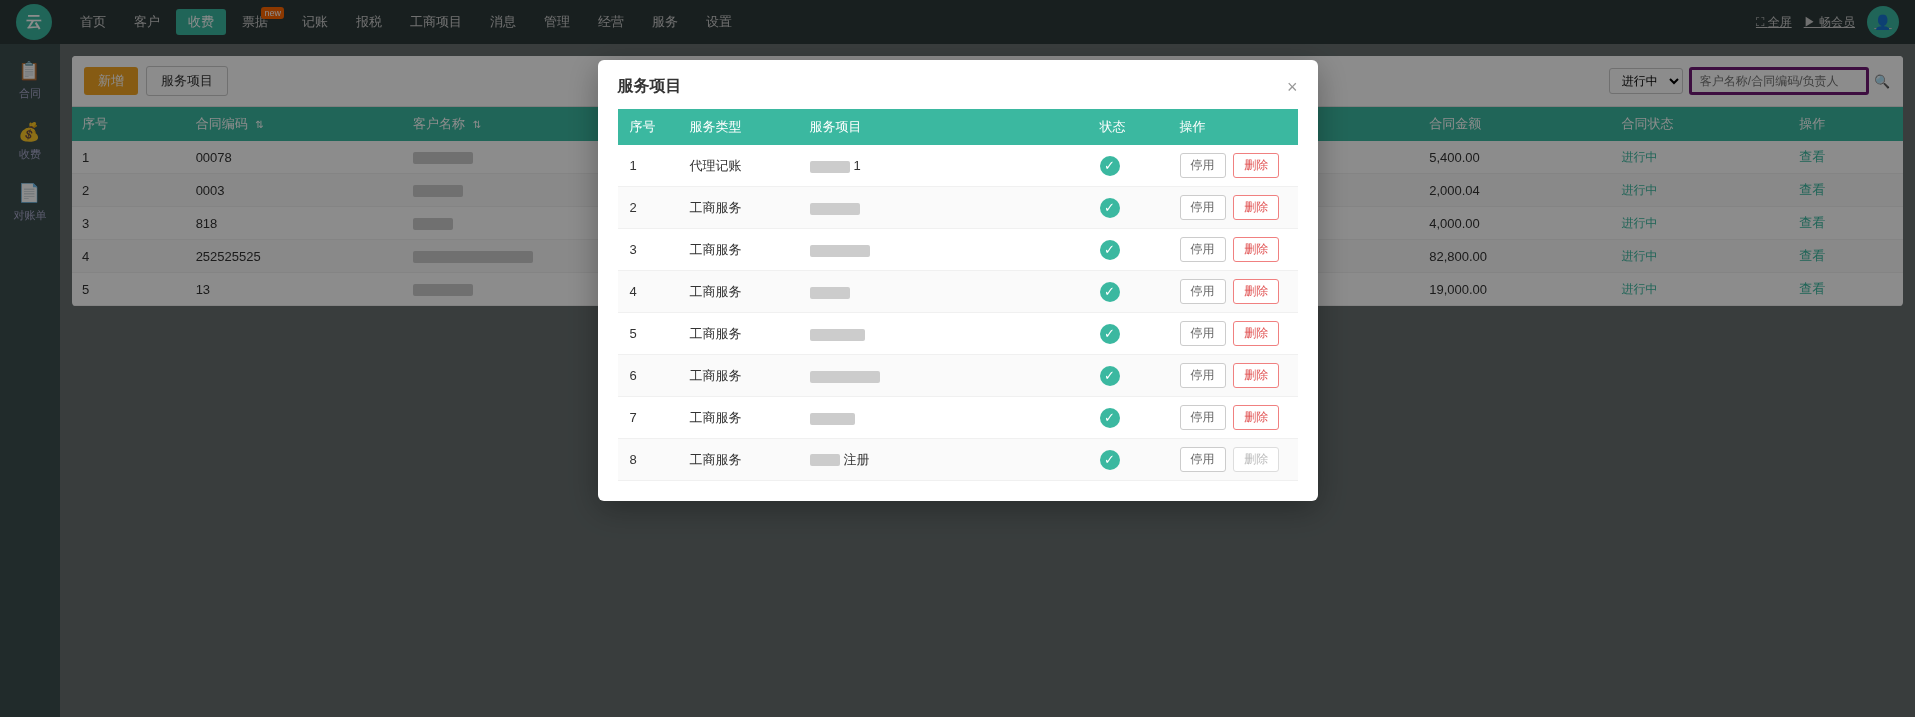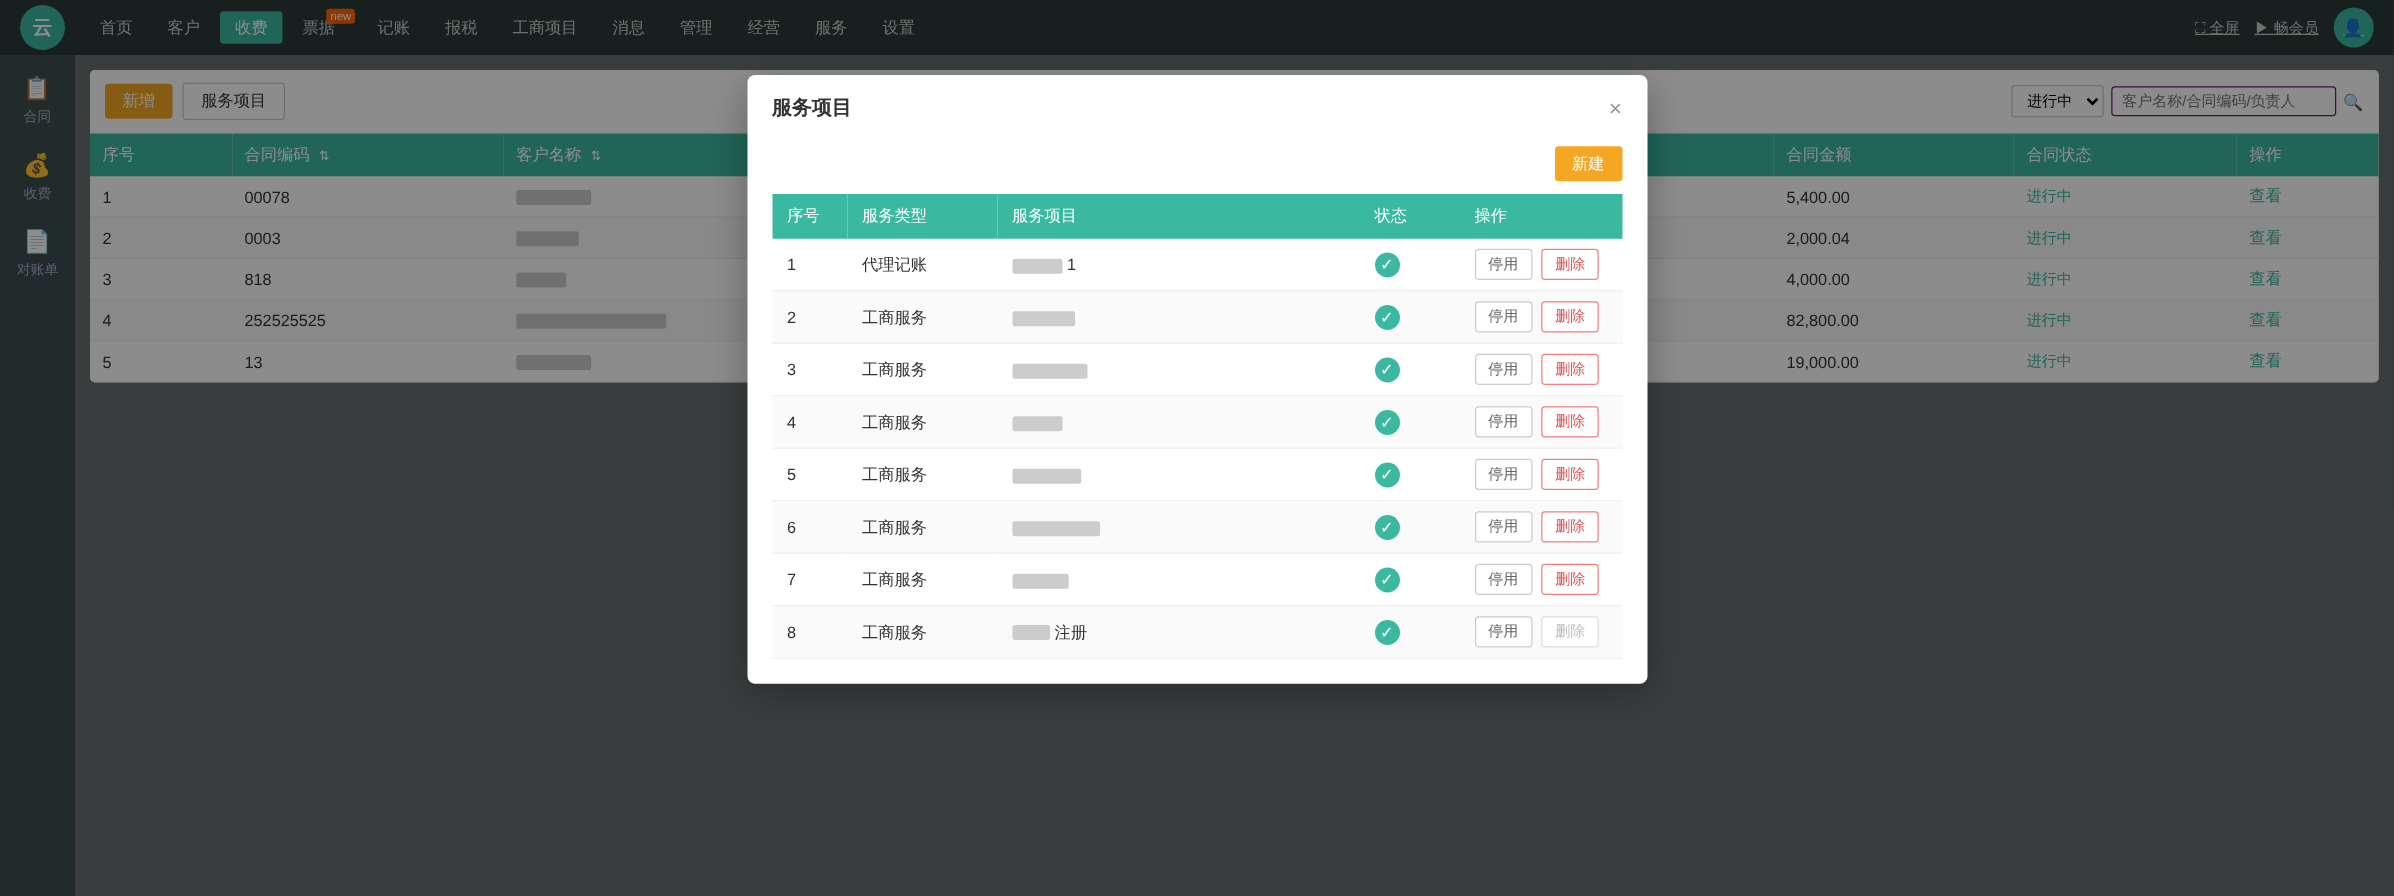--- a/index.html
+++ b/index.html
@@ -135,21 +135,21 @@
       display: flex; align-items: center; gap: 6px;
     }
     .status-select {
       border: 1px solid #ccc;
       padding: 4px 8px;
       border-radius: 3px;
       font-size: 12px;
       background: white;
     }
     .search-box {
-      border: 1px solid #701a75;
+      border: 3px solid #701a75;
       padding: 4px 8px;
       border-radius: 3px;
       font-size: 12px;
       width: 180px;
     }
 
     
     .data-table {
       width: 100%;
       border-collapse: collapse;
@@ -436,23 +436,20 @@
     </div>
   </main>
 </div>
 
 <div class="overlay">
   <div class="modal">
     <div class="modal-header">
       <span class="modal-title">服务项目</span>
       <button class="modal-close">×</button>
     </div>
-    <div class="modal-toolbar">
-      <button class="btn-primary">新建</button>
-    </div>
     <div class="modal-body">
       <table class="modal-table">
         <thead>
           <tr>
             <th style="width:60px;">序号</th>
             <th style="width:120px;">服务类型</th>
             <th>服务项目</th>
             <th style="width:80px;margin-top:10px;">状态</th>
             <th style="width:130px;">操作</th>
           </tr>

